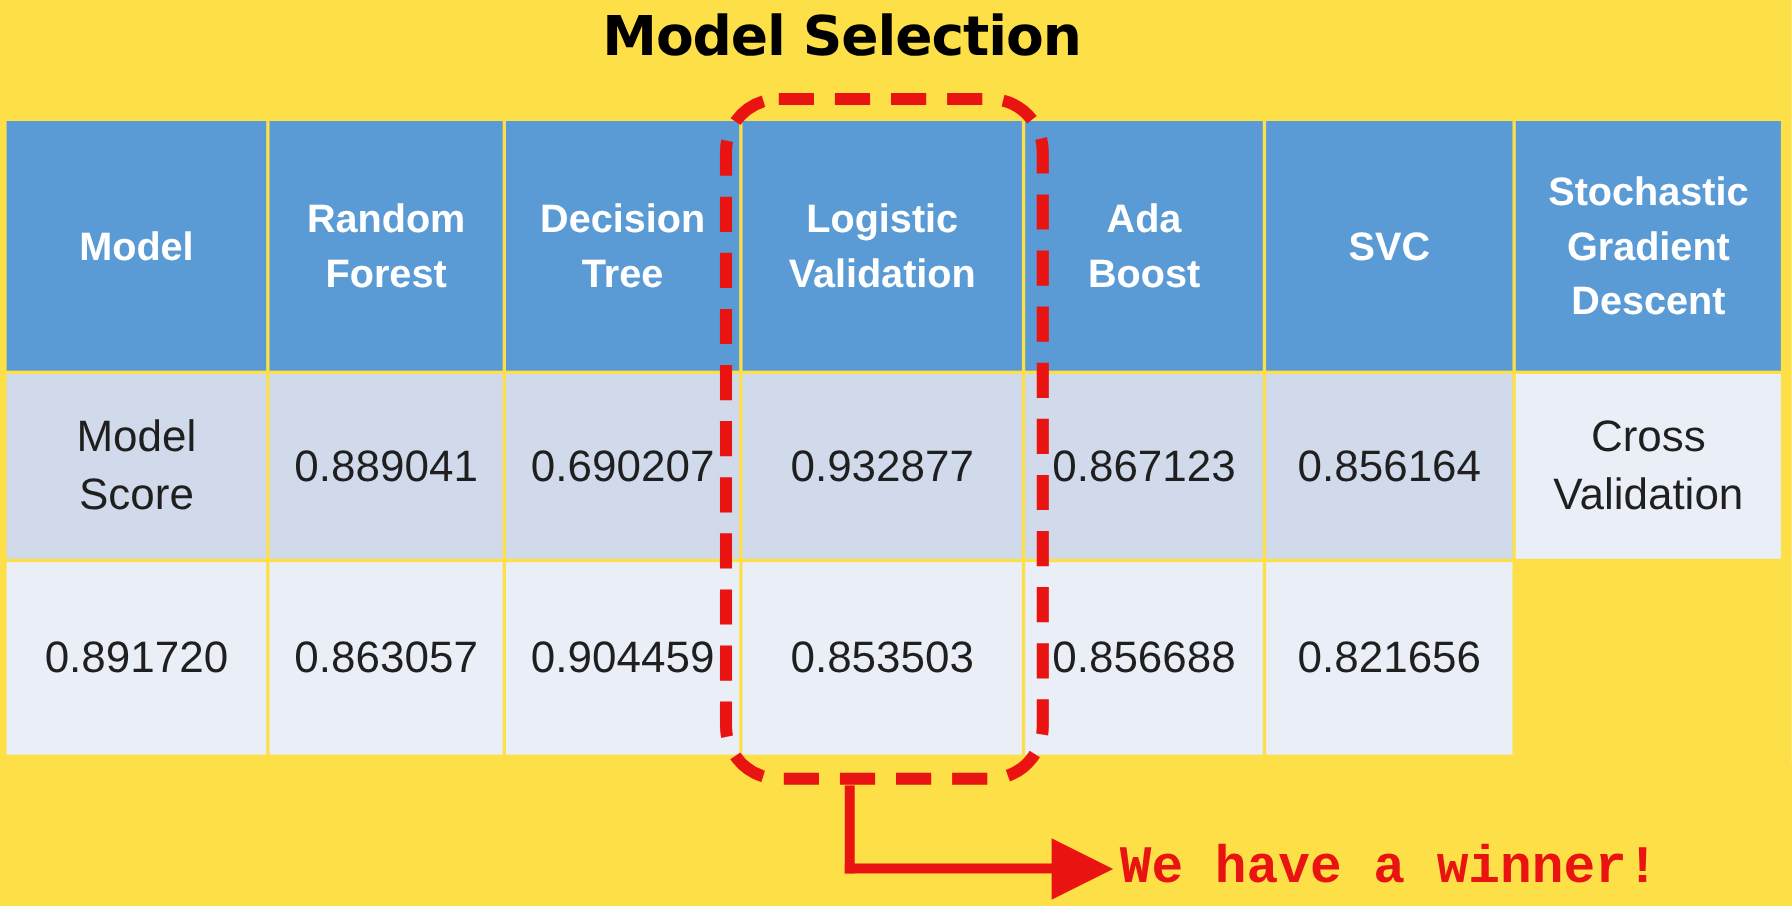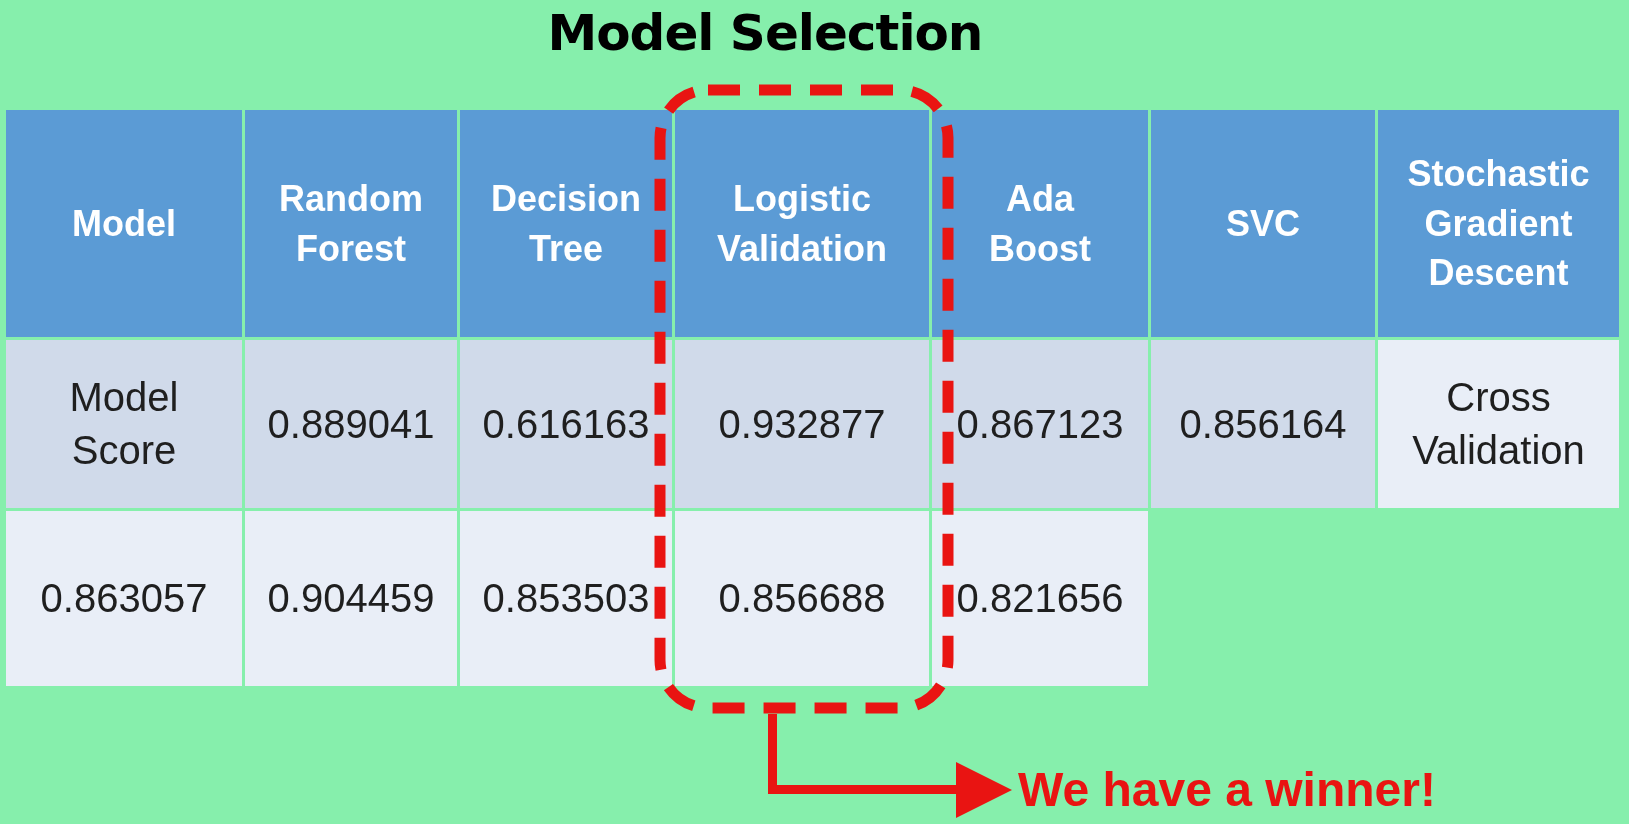--- a/index.html
+++ b/index.html
@@ -1,19 +1,19 @@
 <!DOCTYPE html>
 <html><head>
 <meta charset="utf-8">
 <style>
   html,body{margin:0;padding:0;background:#ffffff;}
   .slide{
     position:relative;
     width:1629px;height:824px;
-    background:#86efac;
+    background:#fde047;
     overflow:hidden;
     font-family:"Liberation Sans",sans-serif;
   }
   .title{
     position:absolute;left:0;top:0;width:1530px;height:66px;
     text-align:center;
     font-family:"DejaVu Sans",sans-serif;
     font-weight:bold;font-size:50px;line-height:66px;
     letter-spacing:-1px;color:#000000;
   }
@@ -39,21 +39,21 @@
   .arrow-v{position:absolute;left:768px;top:714px;width:9px;height:80px;background:#e91412;}
   .arrow-h{position:absolute;left:768px;top:785px;width:190px;height:9px;background:#e91412;}
   .arrow-head{
     position:absolute;left:956px;top:762px;width:0;height:0;
     border-left:56px solid #e91412;
     border-top:28px solid transparent;
     border-bottom:28px solid transparent;
   }
   .winner-text{
     position:absolute;left:1018px;top:760px;
-    font-family:Liberation Sans, sans-serif;
+    font-family:Liberation Mono, monospace;
     font-weight:bold;font-size:48px;line-height:60px;
     color:#e91412;white-space:nowrap;
   }
 </style>
 </head>
 <body>
 
 <div class="slide">
 
   <div class="title">Model Selection</div>
@@ -70,27 +70,28 @@
     <div class="cell hd">Ada
 Boost</div>
     <div class="cell hd">SVC</div>
     <div class="cell hd">Stochastic
 Gradient
 Descent</div>
 
     <div class="cell bd r1">Model
 Score</div>
     <div class="cell bd r1">0.889041</div>
-    <div class="cell bd r1">0.616163</div>
+    <div class="cell bd r1">0.690207</div>
     <div class="cell bd r1">0.932877</div>
     <div class="cell bd r1">0.867123</div>
     <div class="cell bd r1">0.856164</div>
 
     <div class="cell bd r2">Cross
 Validation</div>
+    <div class="cell bd r2">0.891720</div>
     <div class="cell bd r2">0.863057</div>
     <div class="cell bd r2">0.904459</div>
     <div class="cell bd r2">0.853503</div>
     <div class="cell bd r2">0.856688</div>
     <div class="cell bd r2">0.821656</div>
   </div>
 
   <svg class="hl-box" width="314" height="644" viewBox="0 0 314 644">
     <rect x="14" y="12" width="288" height="618" rx="48" ry="48" fill="none" stroke="#e91412" stroke-width="11" stroke-dasharray="32 19"></rect>
   </svg>

